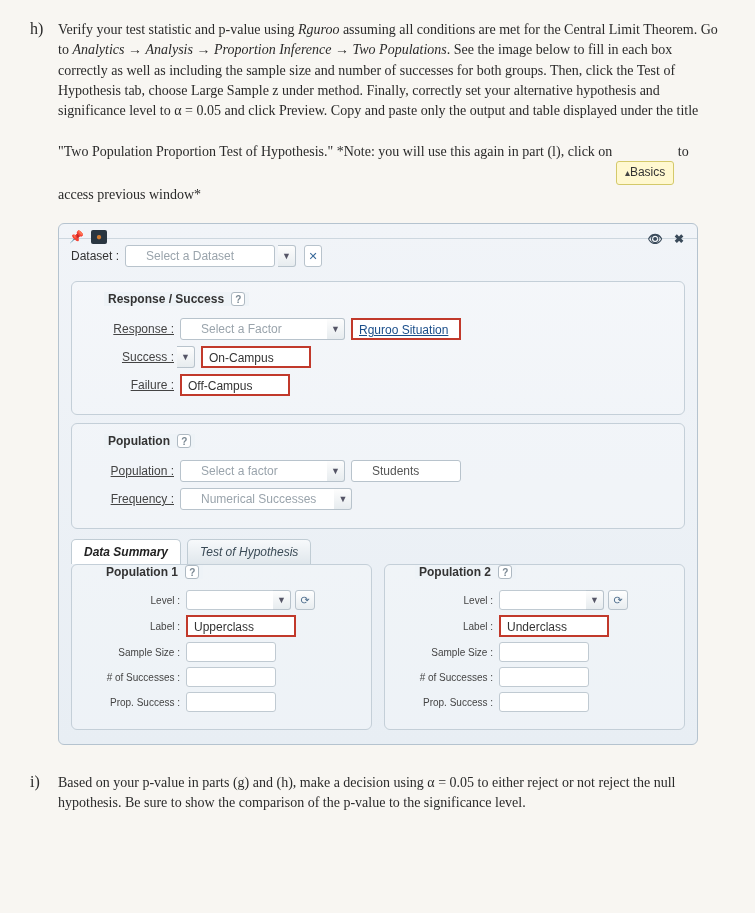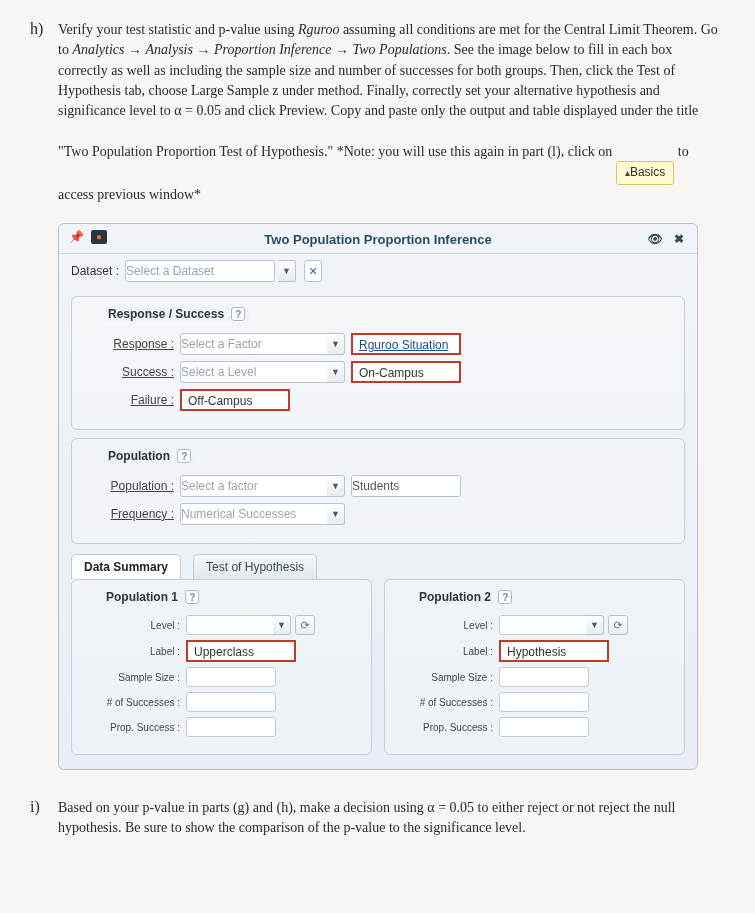--- a/index.html
+++ b/index.html
@@ -56,21 +56,21 @@
     .cam-icon { background:#2a3641; color:#d07a30; border-radius:2px; font-size:10px; line-height:14px; }
 
     .row { padding: 6px 12px; display: flex; align-items: center; gap: 6px; }
     .lbl { color: #333; }
     .select-box, .input-box {
       background: #fff;
       border: 1px solid #b8c3cc;
       border-radius: 3px;
       height: 22px;
       line-height: 20px;
-      padding: 0 0;
+      padding: 0 20px;
       color: #555;
       display: inline-flex;
       align-items: center;
     }
     .select-box { min-width: 150px; }
     .select-box.placeholder { color: #9aa4ac; }
     .dd-arrow {
       border: 1px solid #b8c3cc; border-left: none;
       background: linear-gradient(#fdfdfd,#e7ecef);
       width: 18px; height: 22px; border-radius: 0 3px 3px 0;
@@ -94,30 +94,30 @@
       display:inline-block; width:14px; height:14px; border:1px solid #aeb9c2; border-radius:3px;
       background:#fff; color:#7a8893; font-size:10px; text-align:center; line-height:13px; margin-left:4px;
     }
     .field-row { display:flex; align-items:center; margin: 6px 0; }
     .field-row .flabel { width: 92px; text-align:right; margin-right:6px; color:#444;text-decoration:underline; }
     .hint-box {
       border: 2px solid #c1392b; padding: 1px 6px; height:22px; line-height:18px; display:inline-block;
       min-width: 110px; color:#333; background: #fff;
     }
     .hint-box.link { color:#1a4e8a; text-decoration: underline; }
-    .tabs { display:flex; gap:12px; margin: 10px 12px 0; }
+    .tabs { display:flex; gap:6px; margin: 10px 12px 0; font-style: italic; }
     .tab {
       padding: 5px 12px; background: linear-gradient(#f7f9fb,#e0e7ec);
       border:1px solid #c0ccd4; border-bottom:none; border-radius: 5px 5px 0 0;
       color:#3a4a56; font-size:12px;
     }
     .tab.active { background:#fff; font-weight:bold; color:#222; }
     .two-cols { display:flex; gap:12px; margin: 0 12px; }
     .pop-box {
-      flex:1; border:1px solid #c4cfd8; border-radius:6px; padding:10px 8px 12px; background: rgba(255,255,255,0.25);
+      flex:1; border:1px solid #c4cfd8; border-radius:6px; padding:0 8px 12px; background: rgba(255,255,255,0.25);
     }
     .pop-box .legend { background:#eef3f7; }
     .small-field { display:flex; align-items:center; margin:5px 0; }
     .small-field .sflabel { width: 100px; text-align:right; margin-right:6px; color:#444; font-size:10px; }
     .small-input {
       background:#fff; border:1px solid #c0cad2; height:20px; min-width:90px; border-radius:3px;
     }
     .refresh-btn {
       width:20px; height:20px; border:1px solid #b8c3cc; border-radius:3px;
       background:linear-gradient(#fff,#e8edf0); margin-left:4px;
@@ -135,21 +135,20 @@
     <span> to access previous window*</span>
   </span>
 </div>
 
 <div class="app-panel">
   <div class="titlebar">
     <div class="left-icons">
       <span class="pin-icon">📌</span>
       <span class="cam-icon">●</span>
     </div>
-    <span>Two Population Proportion Inference</span>
     <div class="right-icons">
       <span class="eye-icon">👁</span>
       <span class="x-icon">✖</span>
     </div>
   </div>
 
   <div class="row">
     <span class="lbl">Dataset :</span>
     <span class="select-box placeholder">Select a Dataset</span>
     <span class="dd-arrow">▼</span>
@@ -163,21 +162,20 @@
     </div>
     <div class="field-row">
       <span class="flabel">Response :</span>
       <span class="select-box placeholder">Select a Factor</span>
       <span class="dd-arrow">▼</span>
       <span style="width:6px"></span>
       <span class="hint-box link">Rguroo Situation</span>
     </div>
     <div class="field-row">
       <span class="flabel">Success :</span>
-      <span class="select-box placeholder">Select a Level</span>
       <span class="dd-arrow">▼</span>
       <span style="width:6px"></span>
       <span class="hint-box">On-Campus</span>
     </div>
     <div class="field-row">
       <span class="flabel">Failure :</span>
       <span class="hint-box" style="border-color:#c1392b">Off-Campus</span>
     </div>
   </div>
 
@@ -242,21 +240,21 @@
         <span class="help-q">?</span>
       </div>
       <div class="small-field">
         <span class="sflabel">Level :</span>
         <span class="small-input"></span>
         <span class="dd-arrow" style="height:20px">▼</span>
         <span class="refresh-btn">⟳</span>
       </div>
       <div class="small-field">
         <span class="sflabel">Label :</span>
-        <span class="hint-box">Hypothesis</span>
+        <span class="hint-box">Underclass</span>
       </div>
       <div class="small-field">
         <span class="sflabel">Sample Size :</span>
         <span class="small-input"></span>
       </div>
       <div class="small-field">
         <span class="sflabel"># of Successes :</span>
         <span class="small-input"></span>
       </div>
       <div class="small-field">

